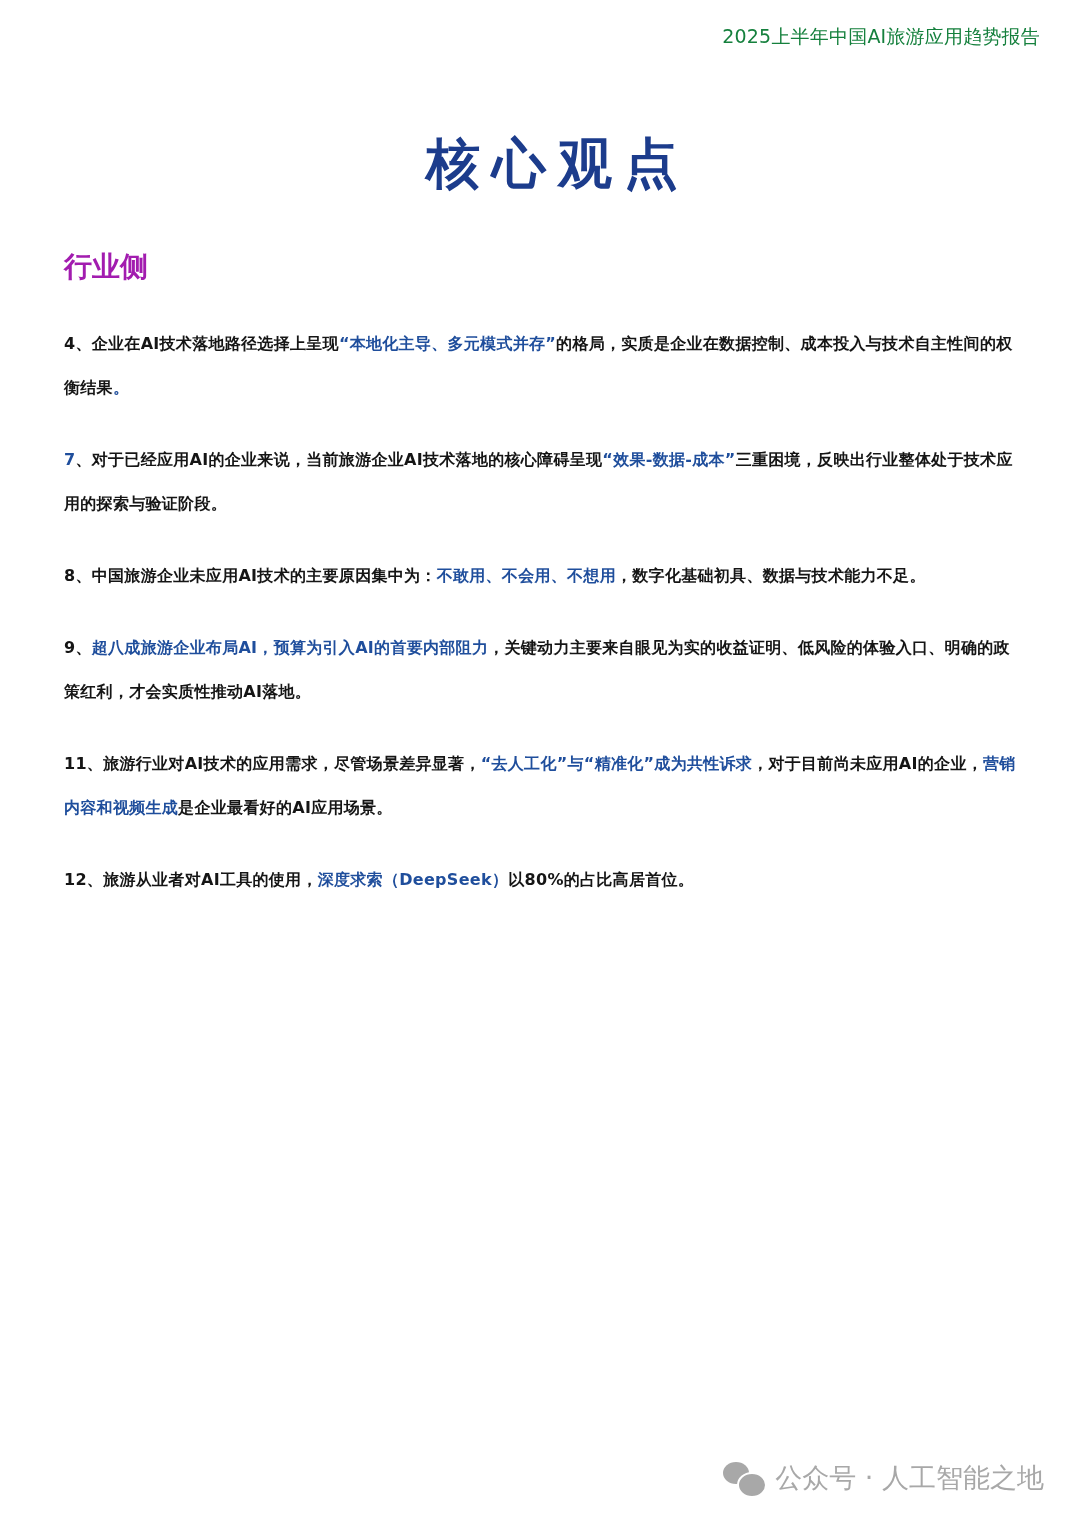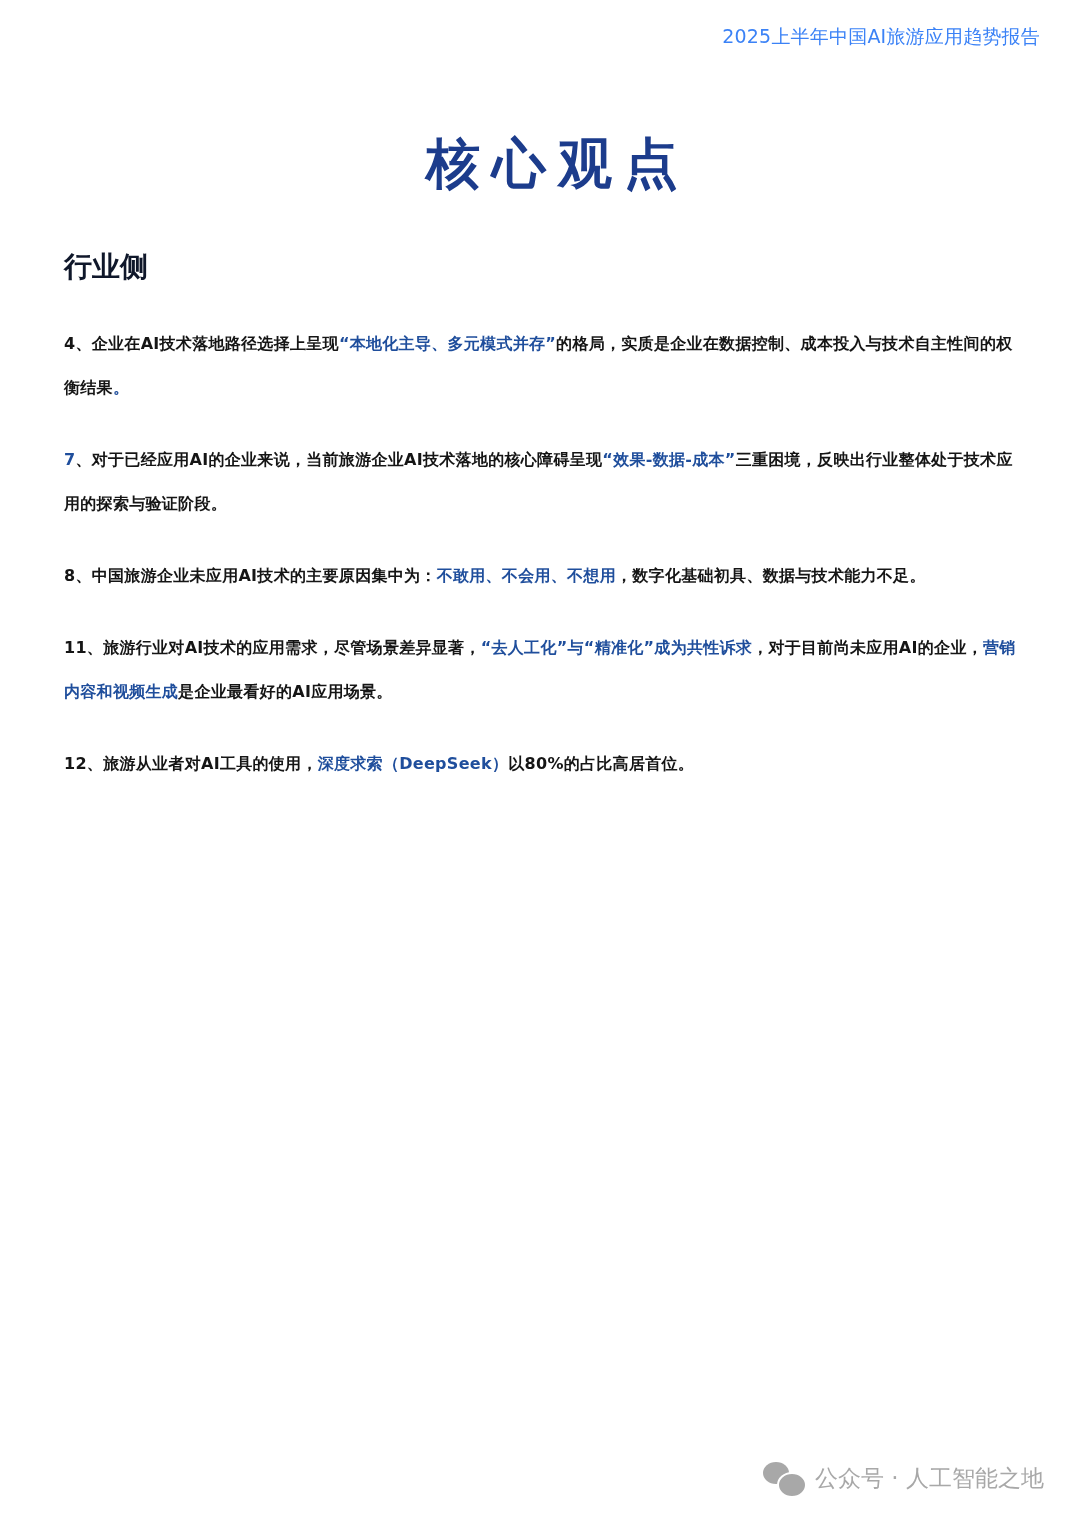--- a/index.html
+++ b/index.html
@@ -1,41 +1,42 @@
 <!DOCTYPE html>
 <html><head>
 <meta charset="utf-8">
 <style>
   html, body { margin:0; padding:0; background:#ffffff; }
   body { width:1080px; height:1527px; position:relative; overflow:hidden;
          font-family:"DejaVu Sans","Liberation Sans",sans-serif; color:#151515; }
-  .header { position:absolute; right:40px; top:24px; font-size:19px; color:#3b82f6; letter-spacing:0.2px; }
+  .header { position:absolute; right:40px; top:24px; font-size:19px; color:#15803d; letter-spacing:0.2px; }
   .title { position:absolute; left:18px; width:1080px; top:128px; text-align:center;
            font-size:54px; font-weight:bold; color:#1c3c8c; letter-spacing:12px; }
-  .section { position:absolute; left:64px; top:248px; font-size:28px; color:#0f172a; font-weight:bold; }
+  .section { position:absolute; left:64px; top:248px; font-size:28px; color:#a21caf; font-weight:bold; }
   .items { position:absolute; left:64px; top:322px; width:956px; }
   .item { font-size:16px; line-height:44px; font-weight:bold; margin-bottom:28px; letter-spacing:0.3px; }
   .hl { color:#1f4e9c; }
   .footer { position:absolute; right:36px; top:1460px; display:flex; align-items:center; gap:10px;
-            color:#a8a8a8; font-size:23px; }
+            color:#a8a8a8; font-size:27px; }
   .wechat { width:42px; height:36px; position:relative; }
   .wechat .b1 { position:absolute; left:0; top:2px; width:26px; height:22px; background:#a8a8a8; border-radius:50%; }
   .wechat .b2 { position:absolute; left:14px; top:12px; width:26px; height:22px; background:#a8a8a8; border-radius:50%; border:2px solid #fff; }
 </style>
 </head>
 <body>
 
 <div class="header">2025上半年中国AI旅游应用趋势报告</div>
 <div class="title">核心观点</div>
 <div class="section">行业侧</div>
 
 <div class="items" id="items">
     <div class="item"><span>4、企业在AI技术落地路径选择上呈现</span><span class="hl">“本地化主导、多元模式并存”</span><span>的格局，实质是企业在数据控制、成本投入与技术自主性间的权衡结果</span><span class="hl">。</span></div>
     <div class="item"><span class="hl">7</span><span>、对于已经应用AI的企业来说，当前旅游企业AI技术落地的核心障碍呈现</span><span class="hl">“效果-数据-成本”</span><span>三重困境，反映出行业整体处于技术应用的探索与验证阶段。</span></div>
     <div class="item"><span>8、中国旅游企业未应用AI技术的主要原因集中为：</span><span class="hl">不敢用、不会用、不想用</span><span>，数字化基础初具、数据与技术能力不足。</span></div>
+    <div class="item"><span>9、</span><span class="hl">超八成旅游企业布局AI，预算为引入AI的首要内部阻力</span><span>，关键动力主要来自眼见为实的收益证明、低风险的体验入口、明确的政策红利，才会实质性推动AI落地。</span></div>
     <div class="item"><span>11、旅游行业对AI技术的应用需求，尽管场景差异显著，</span><span class="hl">“去人工化”与“精准化”成为共性诉求</span><span>，对于目前尚未应用AI的企业，</span><span class="hl">营销内容和视频生成</span><span>是企业最看好的AI应用场景。</span></div>
     <div class="item"><span>12、旅游从业者对AI工具的使用，</span><span class="hl">深度求索（DeepSeek）</span><span>以80%的占比高居首位。</span></div>
   </div>
 
 <div class="footer">
   <div class="wechat">
       <div class="b1"></div>
       <div class="b2"></div>
     </div>
   <span>公众号 · 人工智能之地</span>

